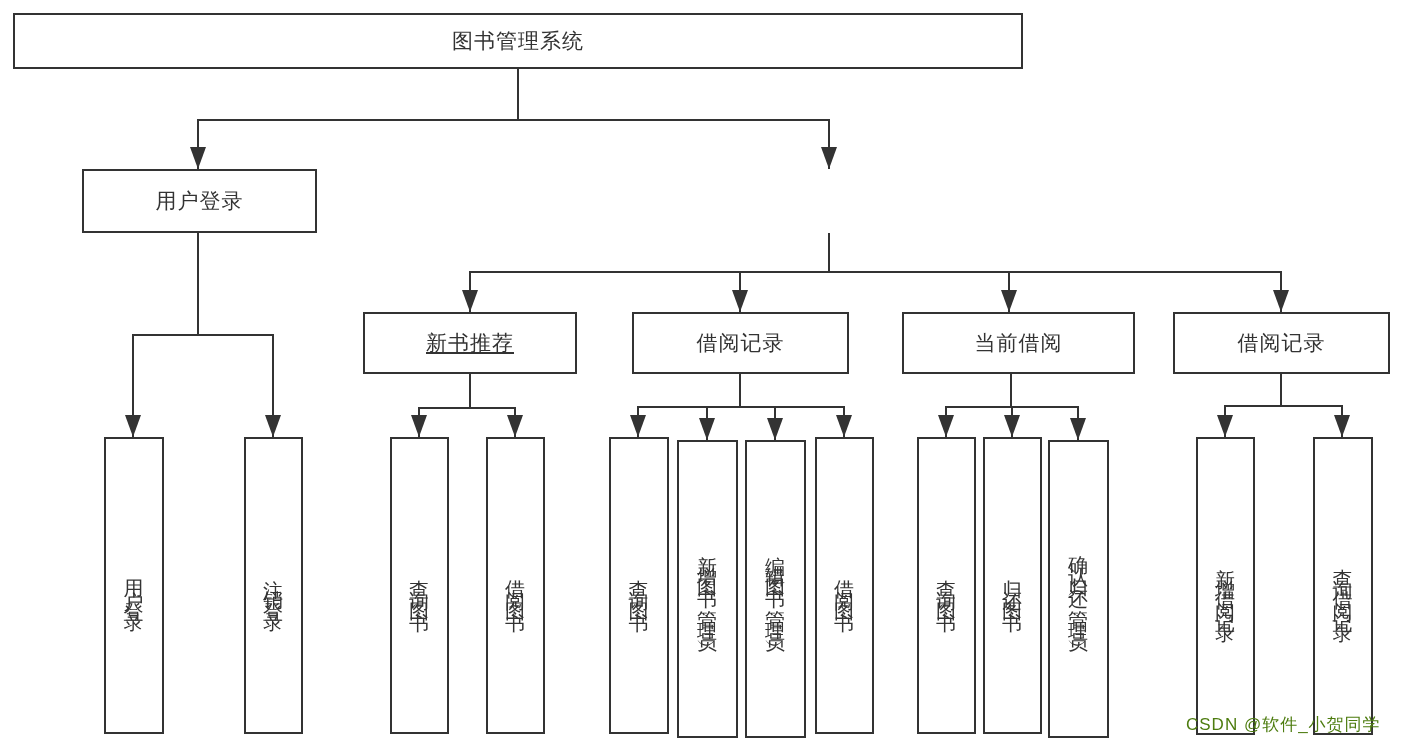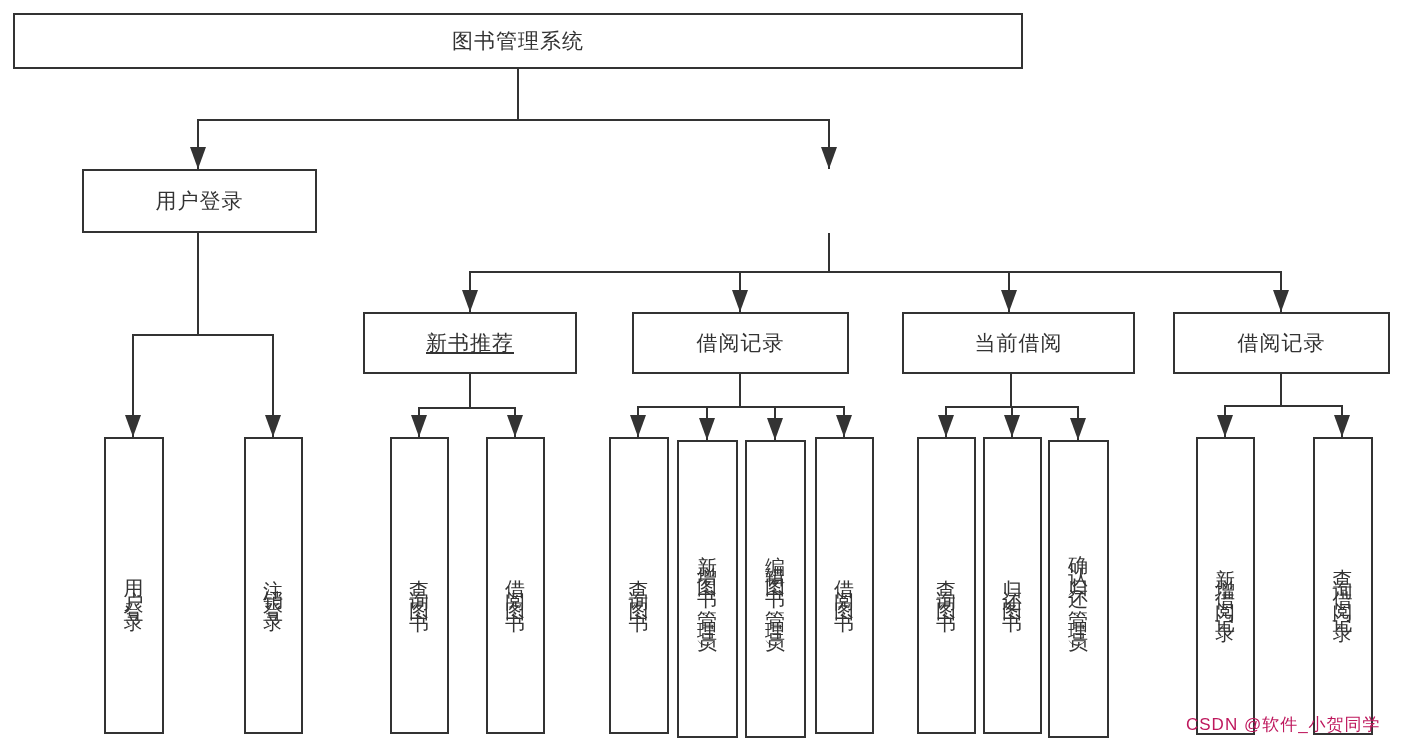--- a/index.html
+++ b/index.html
@@ -40,21 +40,21 @@
     border-left: 8px solid transparent;
     border-right: 8px solid transparent;
     border-top: 22px solid #333333;
   }
   .watermark {
     position: absolute;
     left: 1186px;
     top: 713px;
     font-size: 17px;
     letter-spacing: 1px;
-    color: #be185d;
+    color: #4d7c0f;
     z-index: 10;
     white-space: nowrap;
   }
 </style>
 </head>
 <body>
 
 <div id="stage">
 
   <div class="box hbox topbox" style="left:13px; top:13px; width:1010px; height:56px;">

